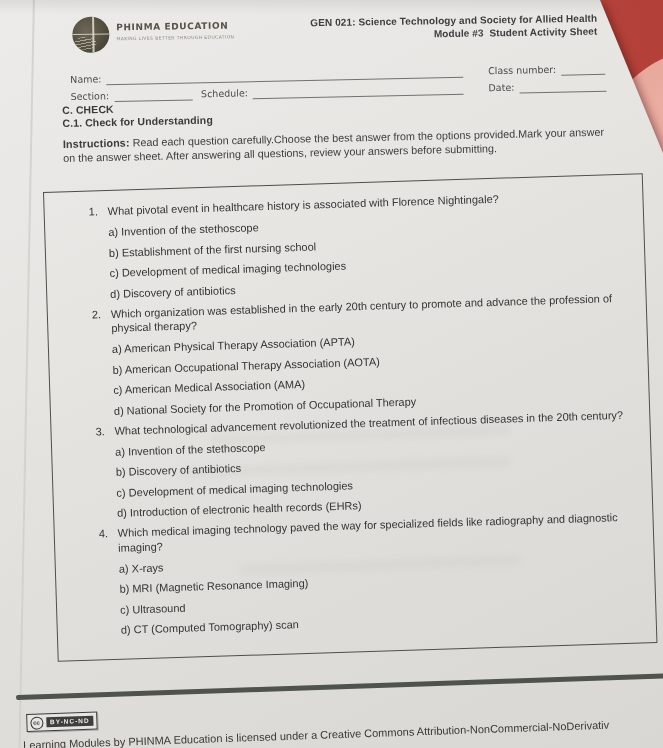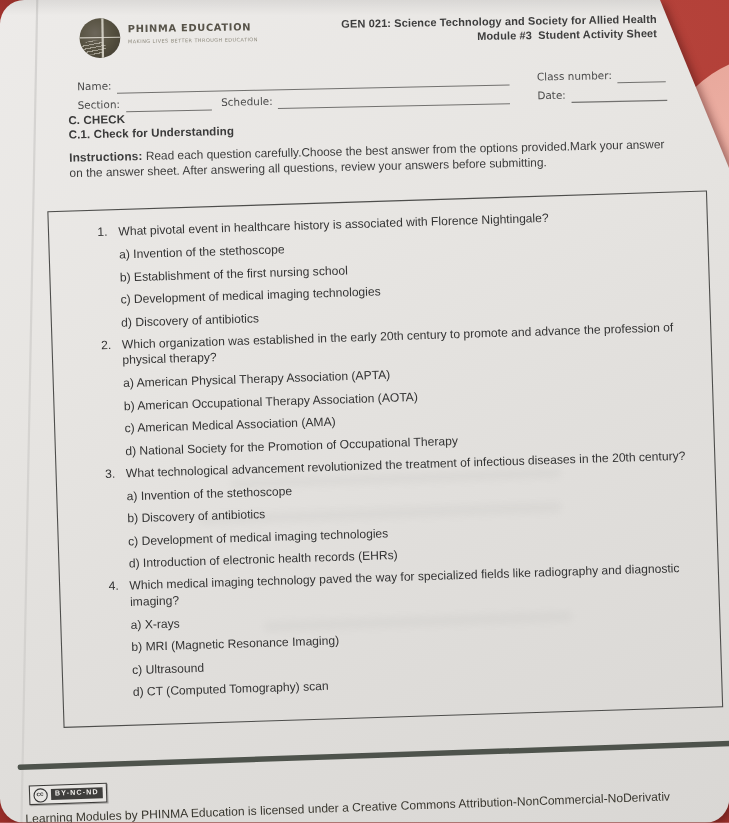--- a/index.html
+++ b/index.html
@@ -13,21 +13,20 @@
   .lid{
     position:absolute;left:596px;top:48px;width:230px;height:230px;border-radius:50%;
     background:radial-gradient(circle at 45% 45%, #eeb2a6 0%, #e8a89c 62%, #f0bcb0 70%, #d2968b 76%, #e2a398 100%);
   }
   .paper-wrap{position:absolute;inset:0;filter:drop-shadow(4px 3px 4px rgba(60,12,10,.45));}
   .paper{
     position:absolute;inset:0;
     clip-path:polygon(0 0, 90.5% 0, 100% 20.5%, 100% 100%, 0 100%);
     background:linear-gradient(155deg,#edebe9 0%,#e7e5e2 35%,#e1dfdc 60%,#d9d7d4 100%);
     color:#3c3c3c;
-    border-radius:22px;
   }
   .paper::before{ 
     content:"";position:absolute;left:0;top:0;right:0;height:14px;
     background:linear-gradient(to bottom, rgba(0,0,0,.07), rgba(0,0,0,0));
   }
   .crease{position:absolute;left:33px;top:-6px;width:1.5px;height:770px;
     background:linear-gradient(to bottom, rgba(0,0,0,.10), rgba(0,0,0,.05));
     transform:rotate(1.1deg);transform-origin:top left;}
   .ghost{position:absolute;background:#9a9a98;opacity:.08;filter:blur(3px);border-radius:4px;transform:rotate(-2deg);}
 

